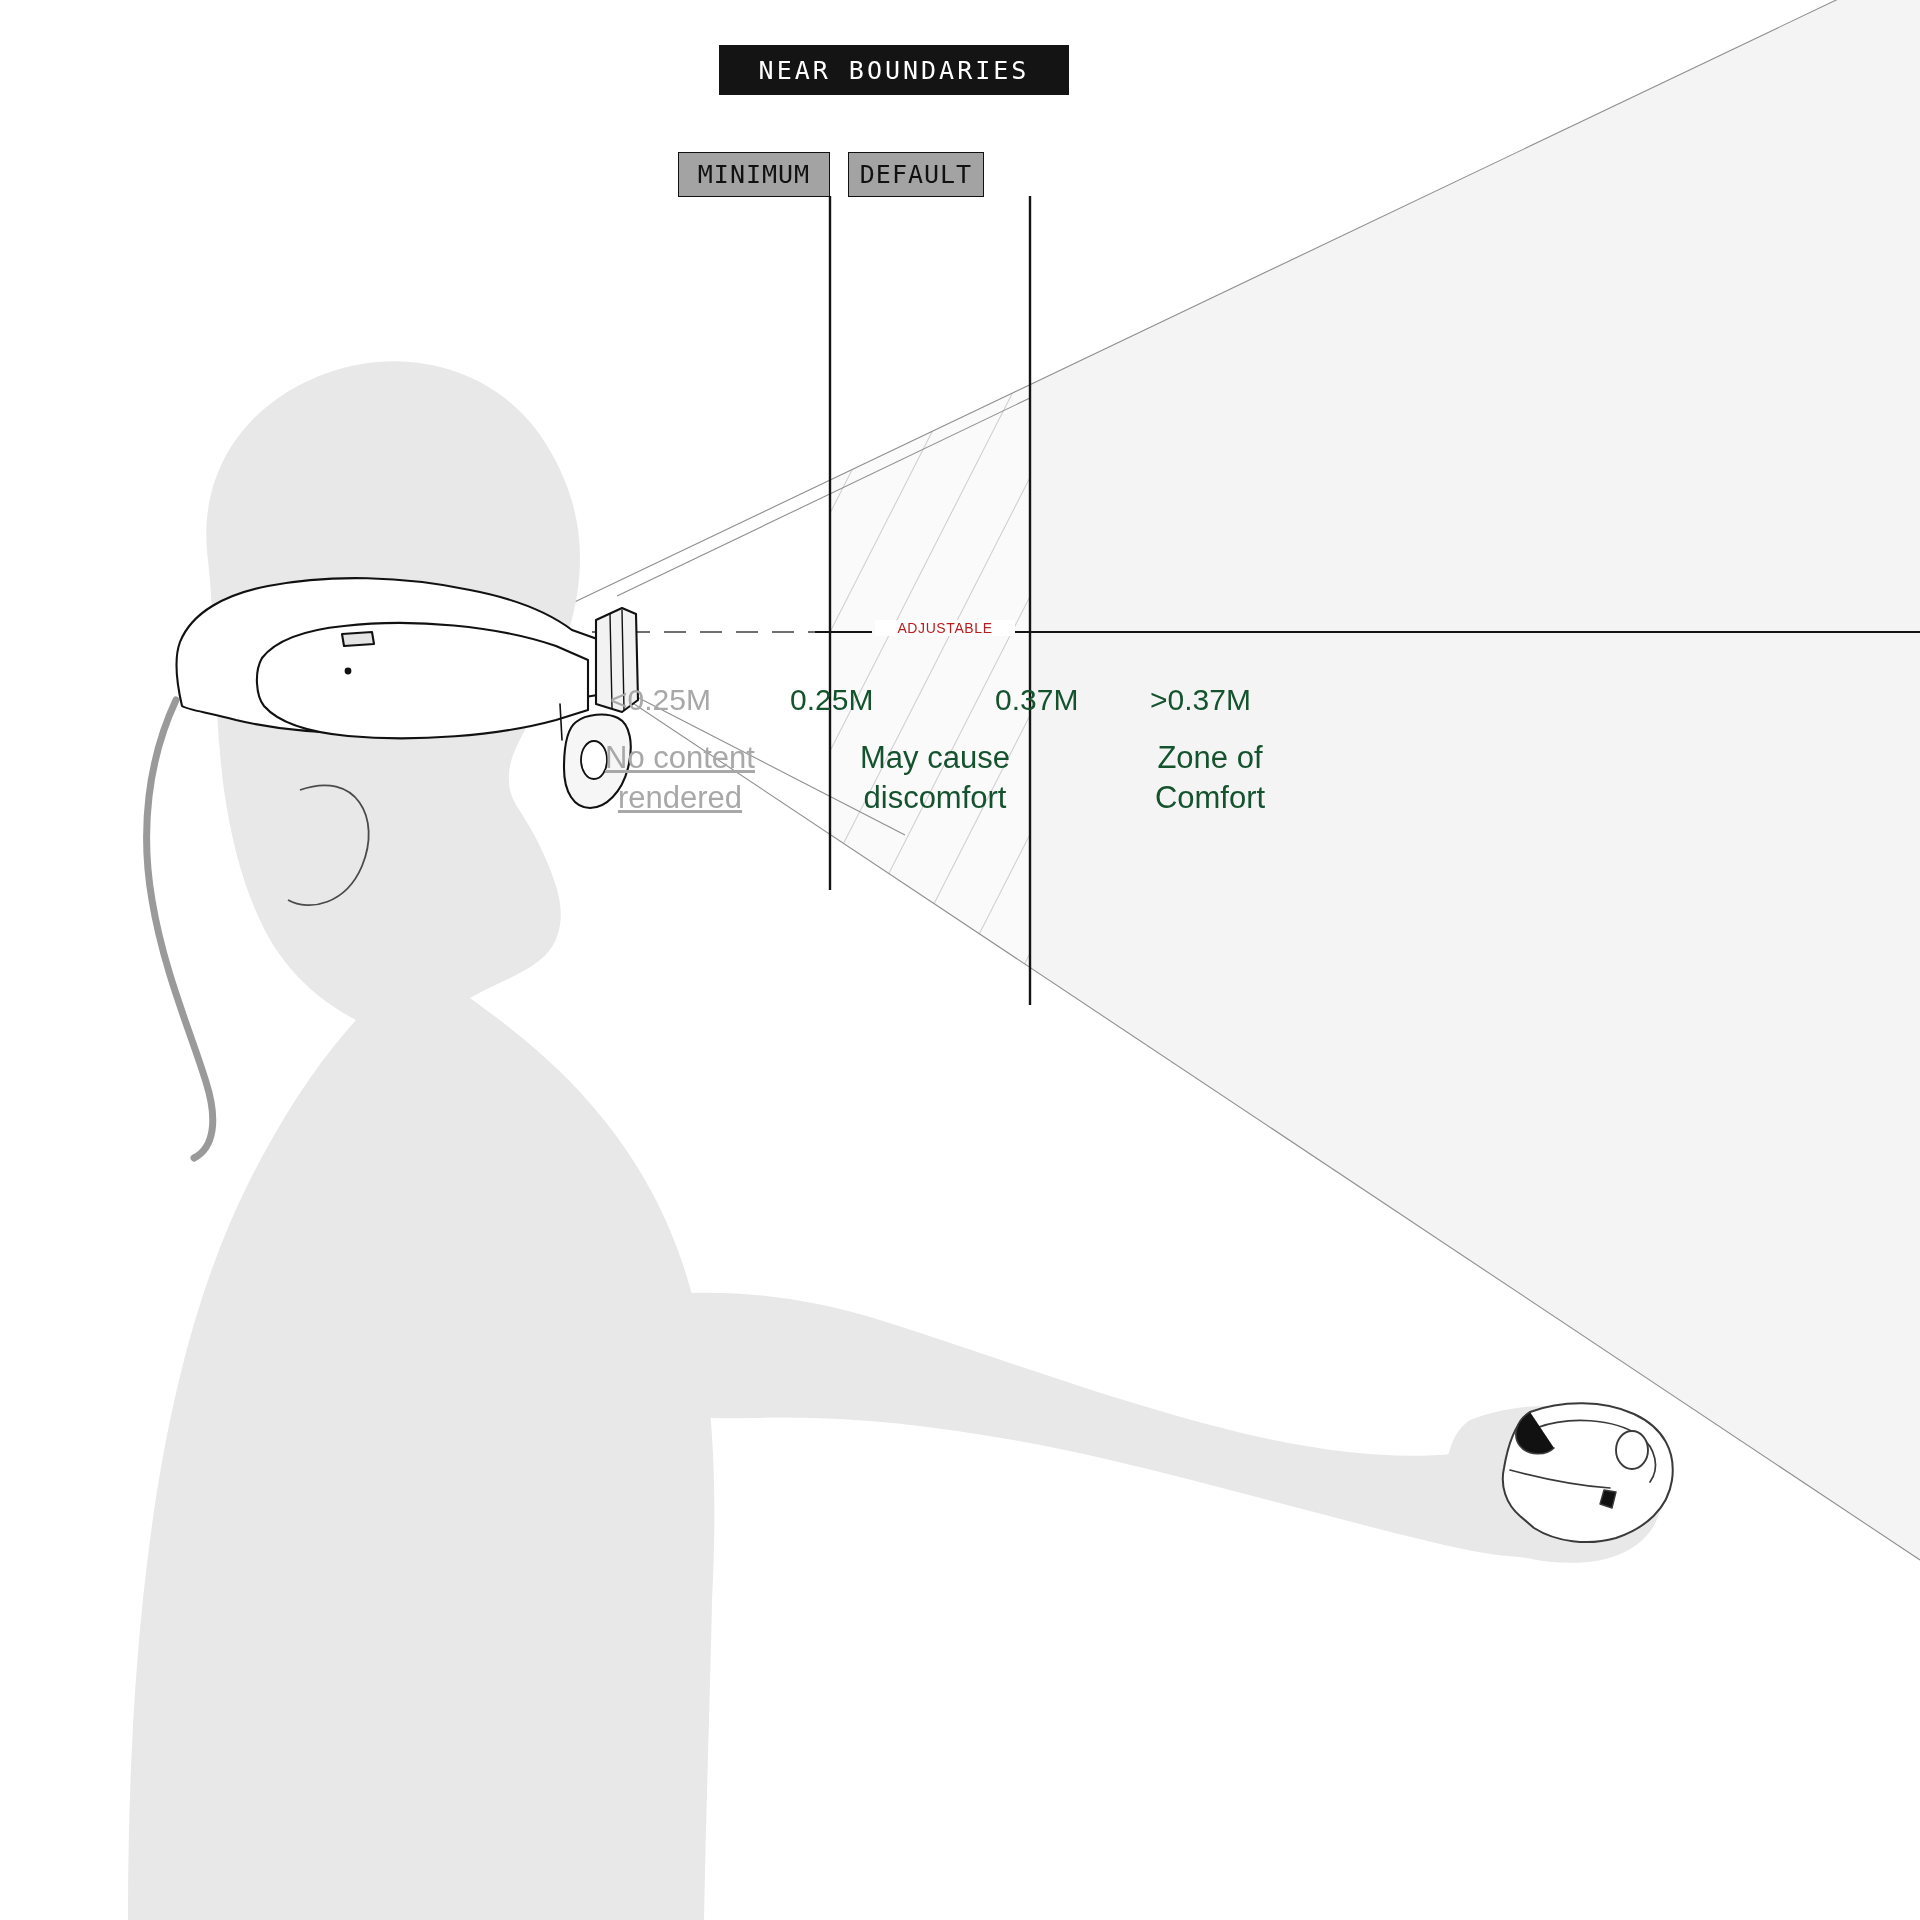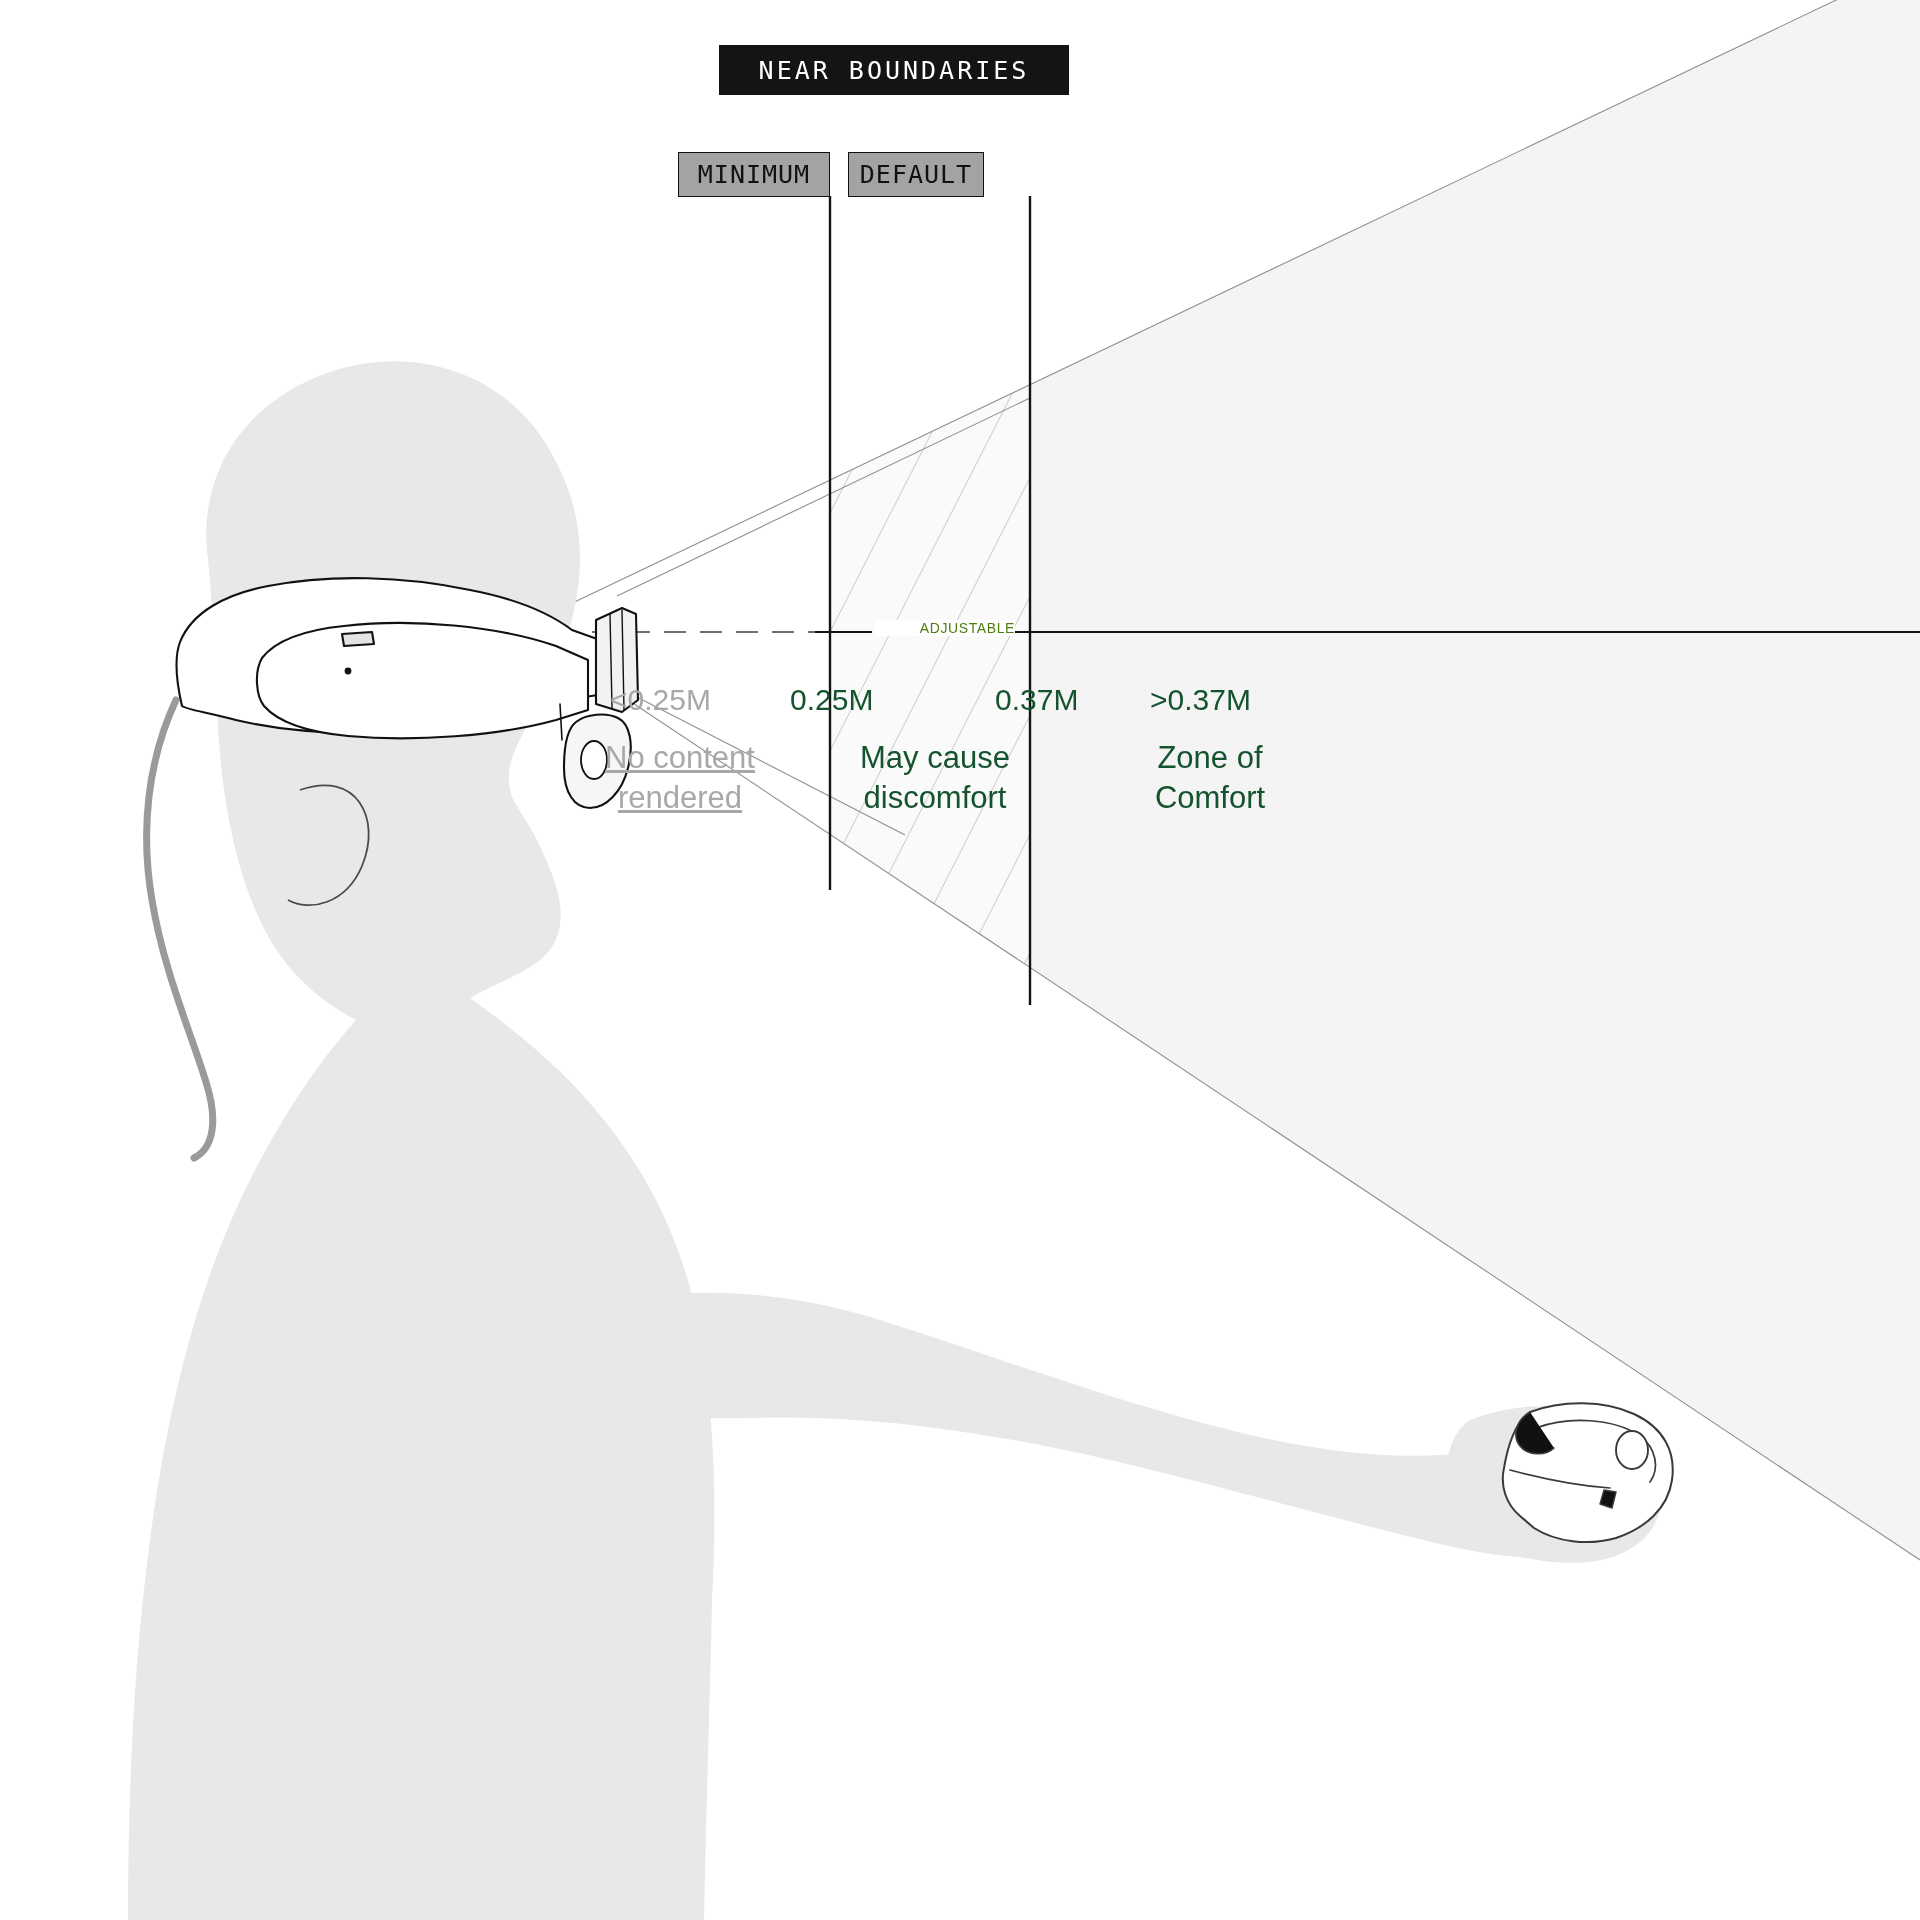--- a/index.html
+++ b/index.html
@@ -56,23 +56,23 @@
   #lbl-def-num{left:995px;top:683px;}
   #lbl-far-num{left:1150px;top:683px;}
 
   #desc-nocontent{left:560px;top:738px;width:240px;text-decoration:underline;}
   #desc-discomfort{left:820px;top:738px;width:230px;}
   #desc-comfort{left:1090px;top:738px;width:240px;}
 
   
   #adjustable-label{
     left:875px;top:620px;width:140px;
-    text-align:right;
-    font-family:"Liberation Sans",sans-serif;
-    font-size:14px;letter-spacing:0.6px;color:#4d7c0f;
+    text-align:center;
+    font-family:"Liberation Sans",sans-serif;
+    font-size:14px;letter-spacing:0.6px;color:#b91c1c;
     background:#fff;
   }
 </style>
 </head>
 <body>
 
 <div id="stage">
 
   <svg width="1920" height="1920" viewBox="0 0 1920 1920" style="position:absolute;left:0;top:0;">
     <defs>

